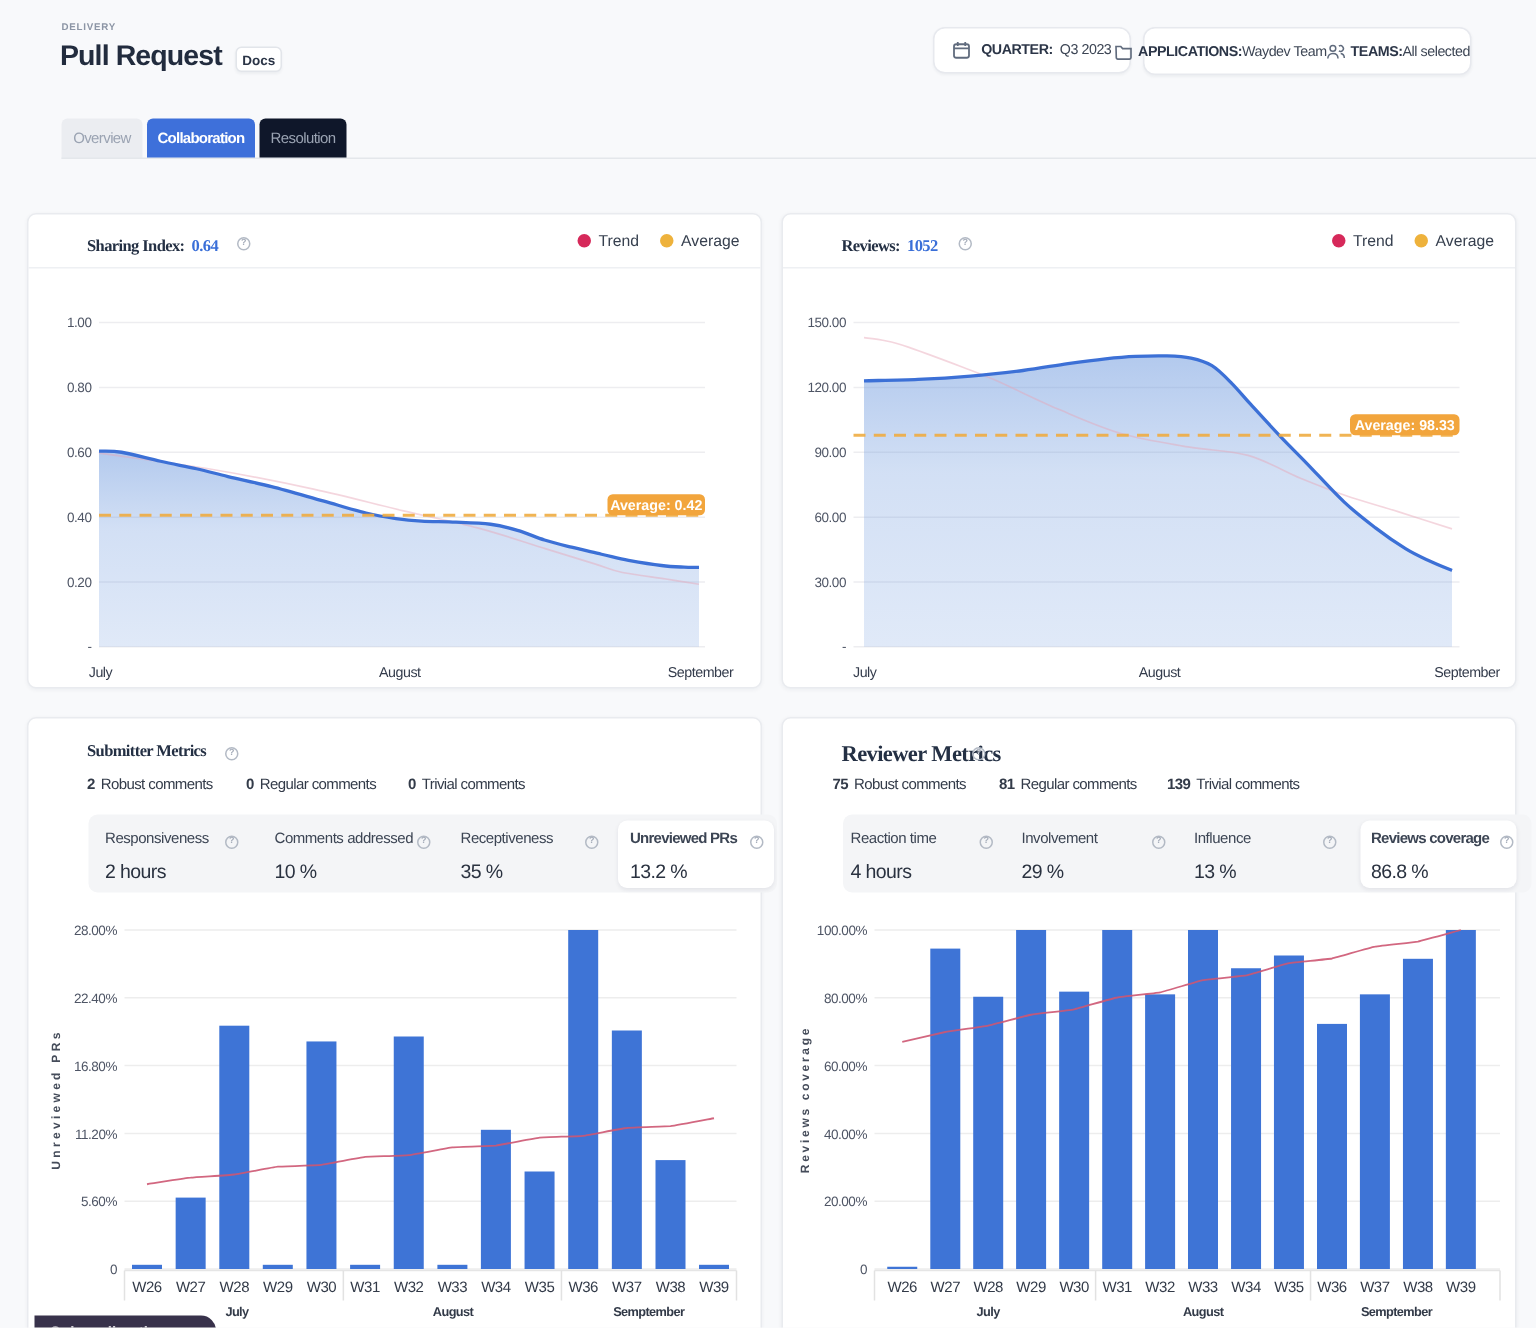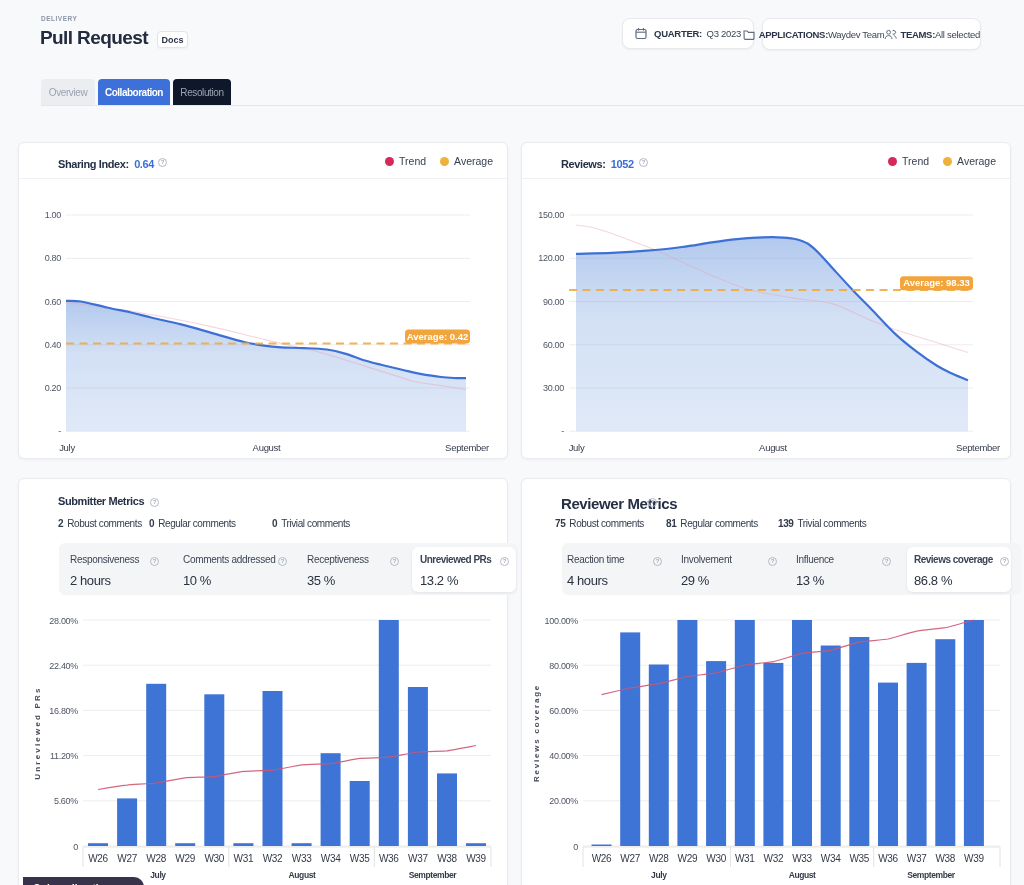--- a/index.html
+++ b/index.html
@@ -1,20 +1,20 @@
 <!DOCTYPE html>
 <html><head><meta charset="utf-8">
 <style>
 * { margin:0; padding:0; box-sizing:border-box; }
 html,body { width:1024px; height:885px; overflow:hidden; background:#f8f9fb;
   font-family:"Liberation Sans",sans-serif; position:relative; }
 .abs { position:absolute;margin-left:23px; }
 .card { position:absolute; width:490px; background:#fff; border:1px solid #e9ebef;
   border-radius:6px; box-shadow:0 1px 3px rgba(20,30,60,.05); }
-.ctitle { font-size:11px; font-weight:bold; color:#243044; letter-spacing:-0.4px; }
+.ctitle { font-size:11px; font-weight:bold; color:#243044; letter-spacing:-0.4px;font-family:Liberation Serif, serif; }
 .cval { color:#3a6fd8; }
 .q { display:inline-block; width:9px; height:9px; border:1px solid #b3bac5; border-radius:50%;
   color:#a7aebb; font-size:6px; line-height:7px; text-align:center; font-weight:bold; }
 .legend { position:absolute; right:14px; top:12px; font-size:10.5px; color:#37404f; }
 .dot { display:inline-block; width:9px; height:9px; border-radius:50%; vertical-align:-1px; }
 .lt { margin-left:5px; }
 svg text.ax { font-size:9px; fill:#4e5565; letter-spacing:-0.3px; font-family:"Liberation Sans",sans-serif; }
 svg text.ax2 { font-size:9.5px; fill:#343c4c; letter-spacing:-0.3px; font-family:"Liberation Sans",sans-serif; }
 svg text.avl { font-size:9.5px; font-weight:bold; fill:#fff; font-family:"Liberation Sans",sans-serif; }
 svg text.wl { font-size:10px; fill:#323a48; letter-spacing:-0.3px; font-family:"Liberation Sans",sans-serif; }
@@ -122,21 +122,21 @@
 <line x1="47" x2="451" y1="147.1" y2="147.1" stroke="#efac42" stroke-width="2" stroke-dasharray="8 5.5" opacity="0.9"></line>
 <rect x="378" y="133.2" width="73" height="14" rx="3.5" fill="#f2a53c"></rect>
 <text x="414.5" y="143.39999999999998" text-anchor="middle" class="avl">Average: 98.33</text>
 </svg>
 </div>
 
 <div class="card" style="left:18px;top:478px;height:420px">
   <div class="abs ctitle" style="left:16px;top:16px;font-size:11px">Submitter Metrics</div>
   <span class="q abs" style="left:108px;top:19px">?</span>
   <div class="abs stat" style="left:16px;top:39px"><b>2</b>Robust comments</div>
-  <div class="abs stat" style="left:107px;top:39px"><b>0</b>Regular comments</div>
+  <div class="abs stat" style="left:122px;top:39px"><b>0</b>Regular comments</div>
   <div class="abs stat" style="left:230px;top:39px"><b>0</b>Trivial comments</div>
   <div class="abs" style="left:17px;top:64px;width:459px;height:52px;background:#f4f5f7;border-radius:6px"></div>
   <div class="abs" style="left:370px;top:68px;width:104px;height:45px;background:#fff;border-radius:6px;box-shadow:0 1px 3px rgba(20,30,60,.08)"></div>
   <div class="abs mlabel" style="left:28px;top:75px">Responsiveness</div>
     <span class="q abs" style="left:108px;top:78px">?</span>
   <div class="abs mlabel" style="left:141px;top:75px">Comments addressed</div>
     <span class="q abs" style="left:236px;top:78px">?</span>
   <div class="abs mlabel" style="left:265px;top:75px">Receptiveness</div>
     <span class="q abs" style="left:348px;top:78px">?</span>
   <div class="abs mlabel" style="left:378px;top:75px;font-weight:bold;letter-spacing:-0.5px">Unreviewed PRs</div>

